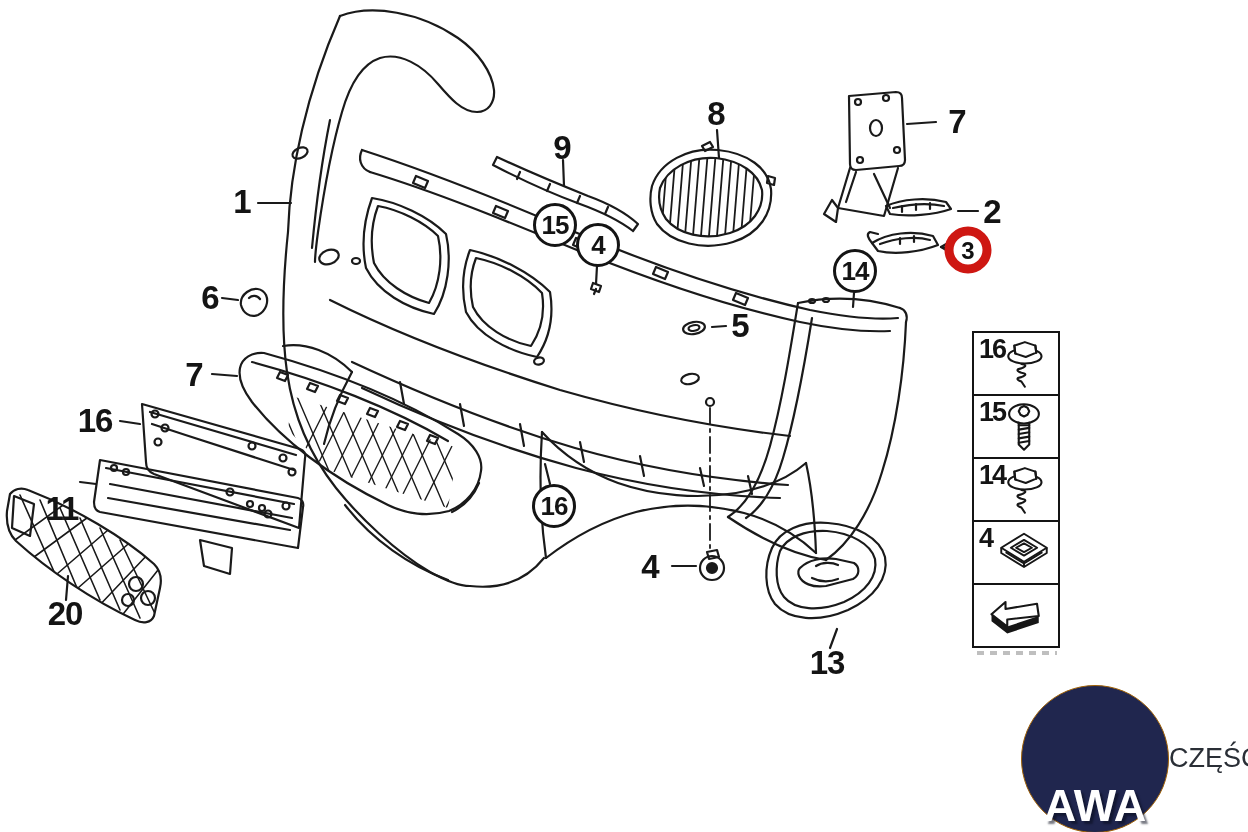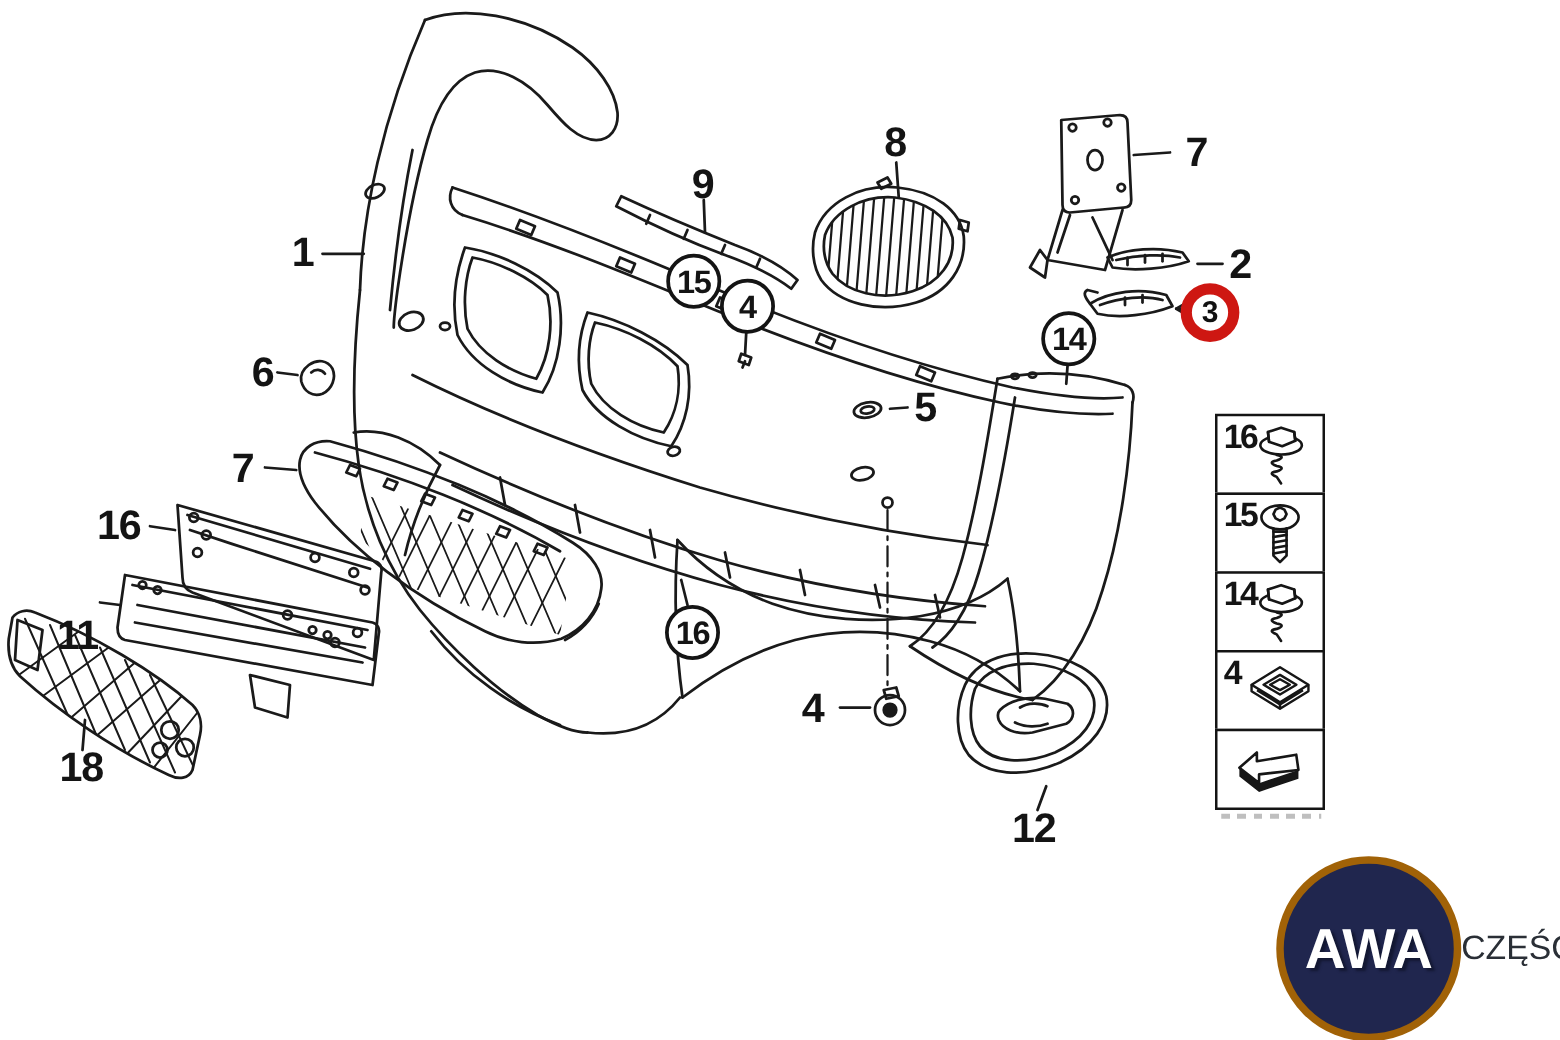--- a/index.html
+++ b/index.html
@@ -28,22 +28,22 @@
   .legend-row:first-child{margin-top:0;}
   .legend-num{position:absolute;left:5px;top:1px;font-weight:700;font-size:27px;color:#141414;letter-spacing:-2px;}
   .legend-icon{width:56px;height:58px;margin-right:6px;}
   .legend-icon.center{margin:0 auto;}
 
   .faded-code{position:absolute;left:977px;top:651px;width:80px;height:4px;
               background:repeating-linear-gradient(90deg,#bfbfbf 0 7px,transparent 7px 13px);}
 
   
   .logo{position:absolute;left:1021px;top:685px;width:148px;height:148px;box-sizing:border-box;
-        border-radius:50%;background:#20264e;border:6px solid #a16207;
-        display:flex;align-items:center;justify-content:center;}
+        border-radius:50%;background:#20264e;border:1px solid #a16207;
+        display:flex;align-items:flex-end;justify-content:center;}
   .logo-text{color:#ffffff;font-weight:700;font-size:45px;letter-spacing:0;
              text-shadow:3px 3px 2px rgba(10,12,30,.55);}
   .wordmark{position:absolute;left:1169px;top:743px;font-size:27px;color:#2a2f36;
             font-weight:400;letter-spacing:0;white-space:nowrap;}
 </style>
 </head>
 <body>
 
 <div class="stage">
 
@@ -314,22 +314,22 @@
   <div class="plabel" style="left:992px;top:211px">2</div>
   <div class="plabel" style="left:740px;top:325px">5</div>
   <div class="plabel" style="left:210px;top:297px">6</div>
   <div class="plabel" style="left:194px;top:374px">7</div>
   <div class="plabel" style="left:716px;top:113px">8</div>
   <div class="plabel" style="left:562px;top:147px">9</div>
   <div class="plabel" style="left:95px;top:420px">16</div>
   <div class="plabel" style="left:62px;top:508px">11</div>
   <div class="plabel" style="left:957px;top:121px">7</div>
   <div class="plabel" style="left:650px;top:566px">4</div>
-  <div class="plabel" style="left:827px;top:662px">12</div>
-  <div class="plabel" style="left:65px;top:613px">18</div>
+  <div class="plabel" style="left:827px;top:662px">13</div>
+  <div class="plabel" style="left:65px;top:613px">20</div>
 
   <div class="clabel" style="left:555px;top:225px">15</div>
   <div class="clabel" style="left:598px;top:245px">4</div>
   <div class="clabel" style="left:855px;top:271px">14</div>
   <div class="clabel" style="left:554px;top:506px">16</div>
 
   <div class="rlabel" style="left:968px;top:250px">3</div>
 
   <div class="legend">
 

